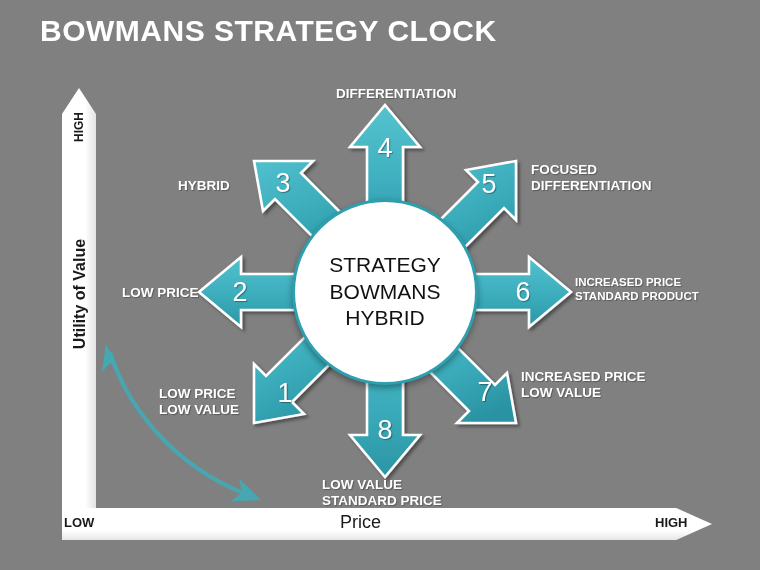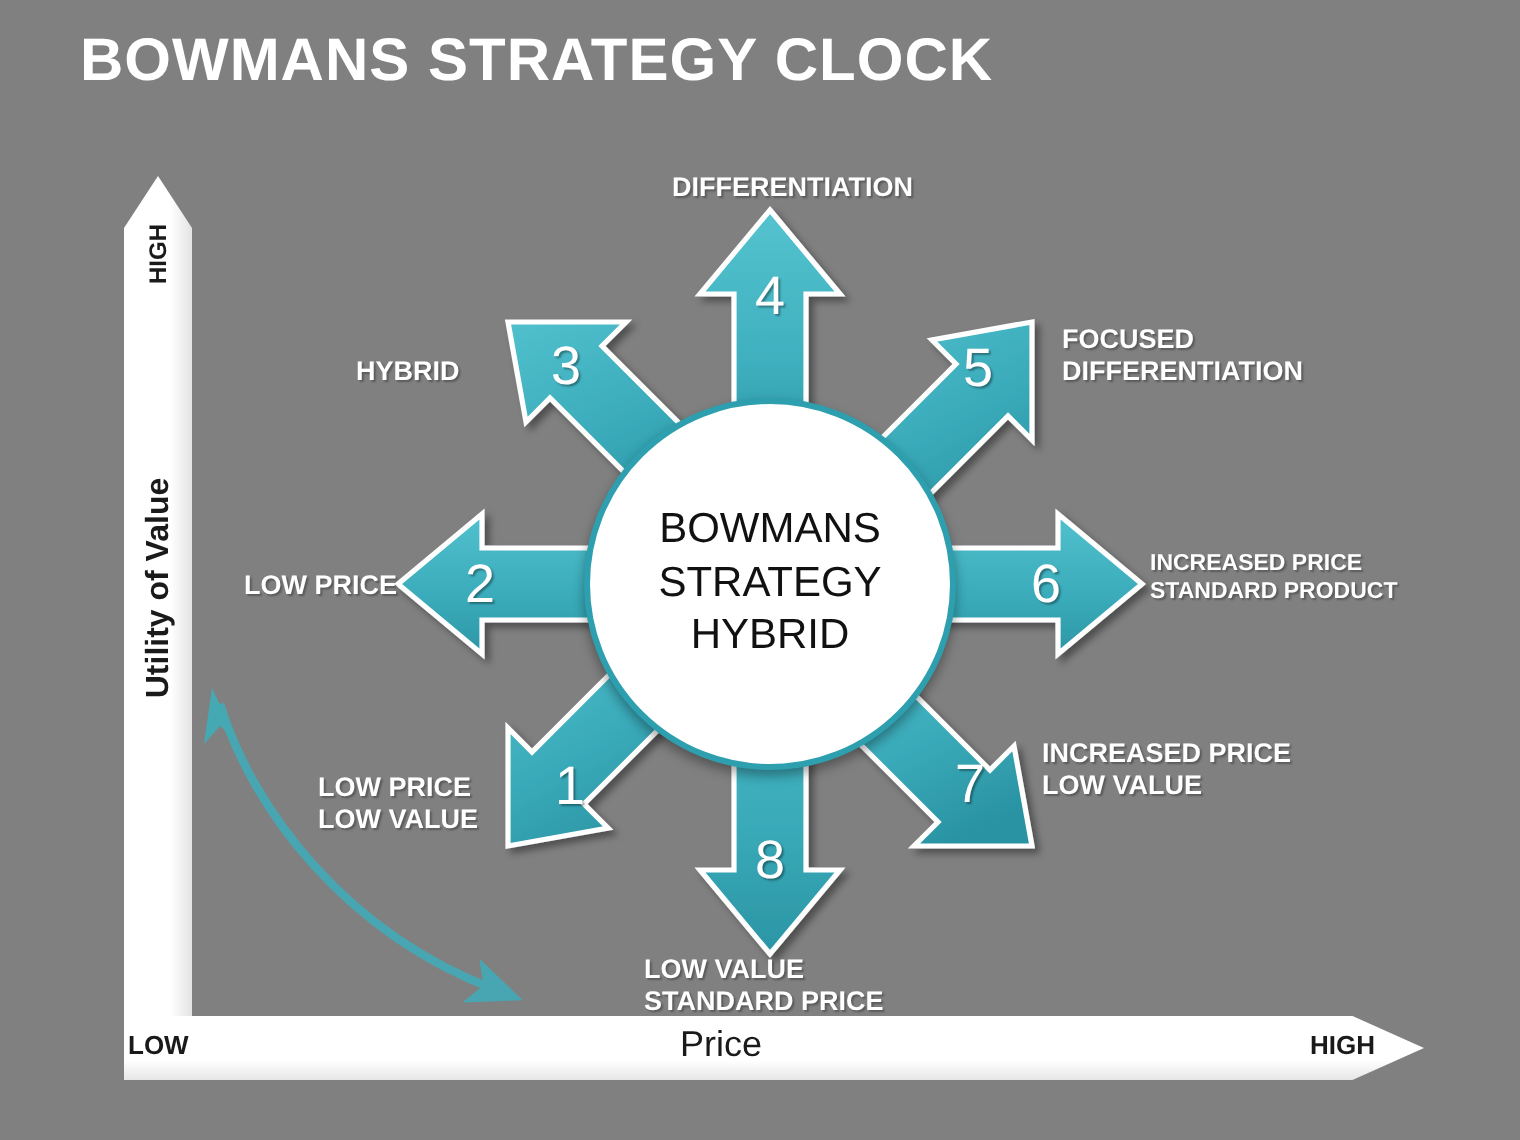--- a/index.html
+++ b/index.html
@@ -248,22 +248,22 @@
   <div class="arrow-num" style="left:270px; top:378px;">1</div>
   <div class="arrow-num" style="left:225px; top:277px;">2</div>
   <div class="arrow-num" style="left:268px; top:168px;">3</div>
   <div class="arrow-num" style="left:370px; top:133px;">4</div>
   <div class="arrow-num" style="left:474px; top:169px;">5</div>
   <div class="arrow-num" style="left:508px; top:277px;">6</div>
   <div class="arrow-num" style="left:470px; top:377px;">7</div>
   <div class="arrow-num" style="left:370px; top:415px;">8</div>
 
   <div id="center-circle">
+    <div>STRATEGY</div>
     <div>BOWMANS</div>
-    <div>STRATEGY</div>
     <div>HYBRID</div>
   </div>
 
   <div class="olabel lbl-big" id="lbl-diff">DIFFERENTIATION</div>
   <div class="olabel lbl-big" id="lbl-hybrid">HYBRID</div>
   <div class="olabel lbl-big" id="lbl-focdif">FOCUSED
 DIFFERENTIATION</div>
   <div class="olabel lbl-big" id="lbl-lowpr">LOW PRICE</div>
   <div class="olabel lbl-sm" id="lbl-incstd">INCREASED PRICE
 STANDARD PRODUCT</div>

